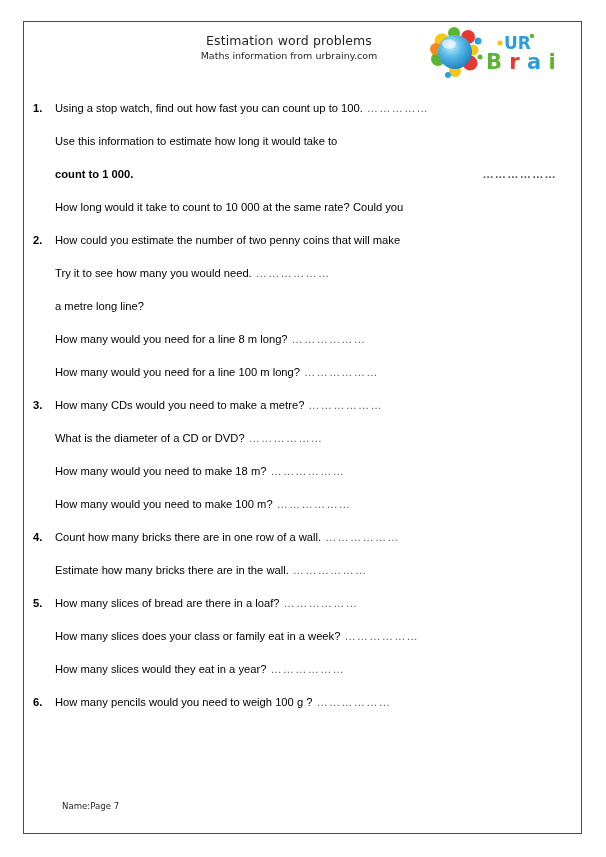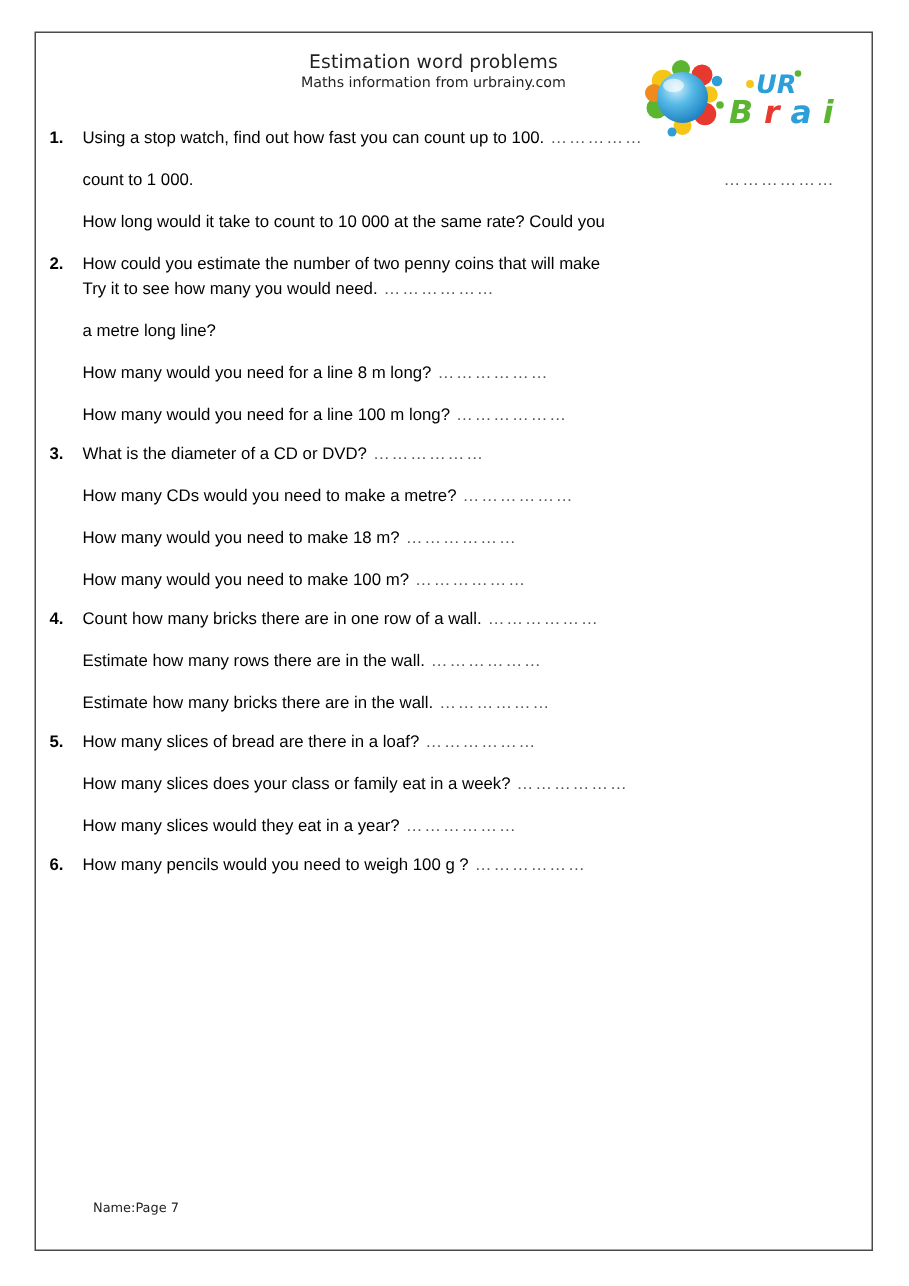--- a/index.html
+++ b/index.html
@@ -56,24 +56,23 @@
     font-weight: 400;
     color: #231f20;
     line-height: 13px;
     margin-top: 1px;
   }
 
   
   #logo {
     position: absolute;
     right: 25px;
-    top: 18px;
+    top: 5px;
     width: 128px;
     height: 52px;
-    font-style: italic;
   }
 
   
   #questions {
     position: absolute;
     left: 0;
     top: 62px;
     right: 0;
   }
   .question {
@@ -92,38 +91,40 @@
   }
   .q-lines {
     padding-right: 12px;
   }
   .q-line {
     font-size: 11.2px;
     color: #000000;
     line-height: 17px;
     margin-bottom: 11px;
     white-space: nowrap;
+    margin-top: 16px;
   }
   .q-line.tight { margin-bottom: 0; }
   .q-line.last  { margin-bottom: 0; }
 
   
   .dots {
     color: #555555;
     letter-spacing: 1.25px;
     font-size: 11.2px;
   }
   .dots.gap { margin-left: 4px; }
   .dots.nogap { margin-left: 0; }
 
   
   .q-line.split {
     display: flex;
     justify-content: space-between;
     align-items: baseline;
+    font-weight: bold;
   }
   .q-line.split .dots { margin-left: 0; padding-right: 12px; }
 
   
   #footer {
     position: absolute;
     left: 0;
     right: 0;
     bottom: 22px;
     display: flex;
@@ -188,20 +189,23 @@
   </div>
 
   <div id="questions">
 
     <div class="question">
       <div class="q-number">1.</div>
       <div class="q-lines">
         <div class="q-line">
           <span>Using a stop watch, find out how fast you can count up to 100.</span><span class="dots gap">……………</span>
         </div>
+        <div class="q-line tight">
+          <span>Use this information to estimate how long it would take to</span>
+        </div>
         <div class="q-line split">
           <span>count to 1 000.</span>
             <span class="dots">………………</span>
         </div>
         <div class="q-line">
           <span>How long would it take to count to 10 000 at the same rate? Could you</span>
         </div>
       </div>
     </div>
 
@@ -223,42 +227,39 @@
         <div class="q-line last">
           <span>How many would you need for a line 100 m long?</span><span class="dots gap">………………</span>
         </div>
       </div>
     </div>
 
     <div class="question">
       <div class="q-number">3.</div>
       <div class="q-lines">
         <div class="q-line">
+          <span>How many CDs would you need to make a metre?</span><span class="dots gap">………………</span>
+        </div>
+        <div class="q-line">
           <span>What is the diameter of a CD or DVD?</span><span class="dots gap">………………</span>
         </div>
         <div class="q-line">
-          <span>How many CDs would you need to make a metre?</span><span class="dots gap">………………</span>
-        </div>
-        <div class="q-line">
           <span>How many would you need to make 18 m?</span><span class="dots gap">………………</span>
         </div>
         <div class="q-line last">
           <span>How many would you need to make 100 m?</span><span class="dots gap">………………</span>
         </div>
       </div>
     </div>
 
     <div class="question">
       <div class="q-number">4.</div>
       <div class="q-lines">
         <div class="q-line">
           <span>Count how many bricks there are in one row of a wall.</span><span class="dots gap">………………</span>
-        </div>
-        <div class="q-line">
-          <span>Estimate how many rows there are in the wall.</span><span class="dots gap">………………</span>
         </div>
         <div class="q-line last">
           <span>Estimate how many bricks there are in the wall.</span><span class="dots gap">………………</span>
         </div>
       </div>
     </div>
 
     <div class="question">
       <div class="q-number">5.</div>
       <div class="q-lines">

